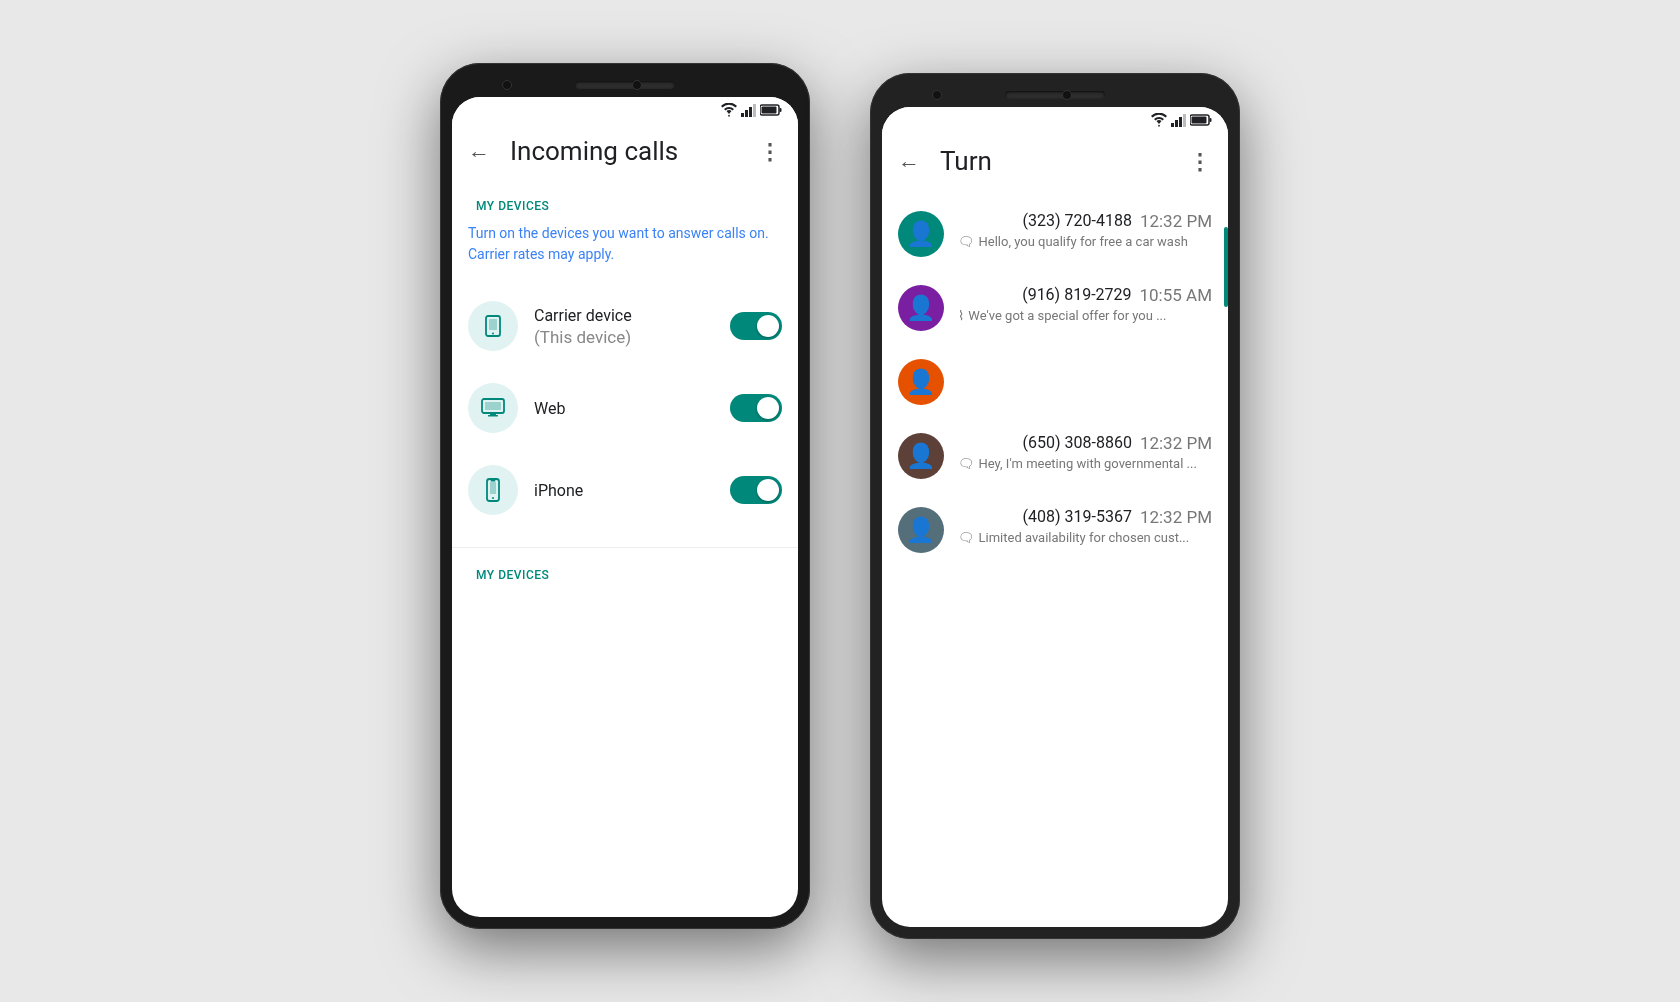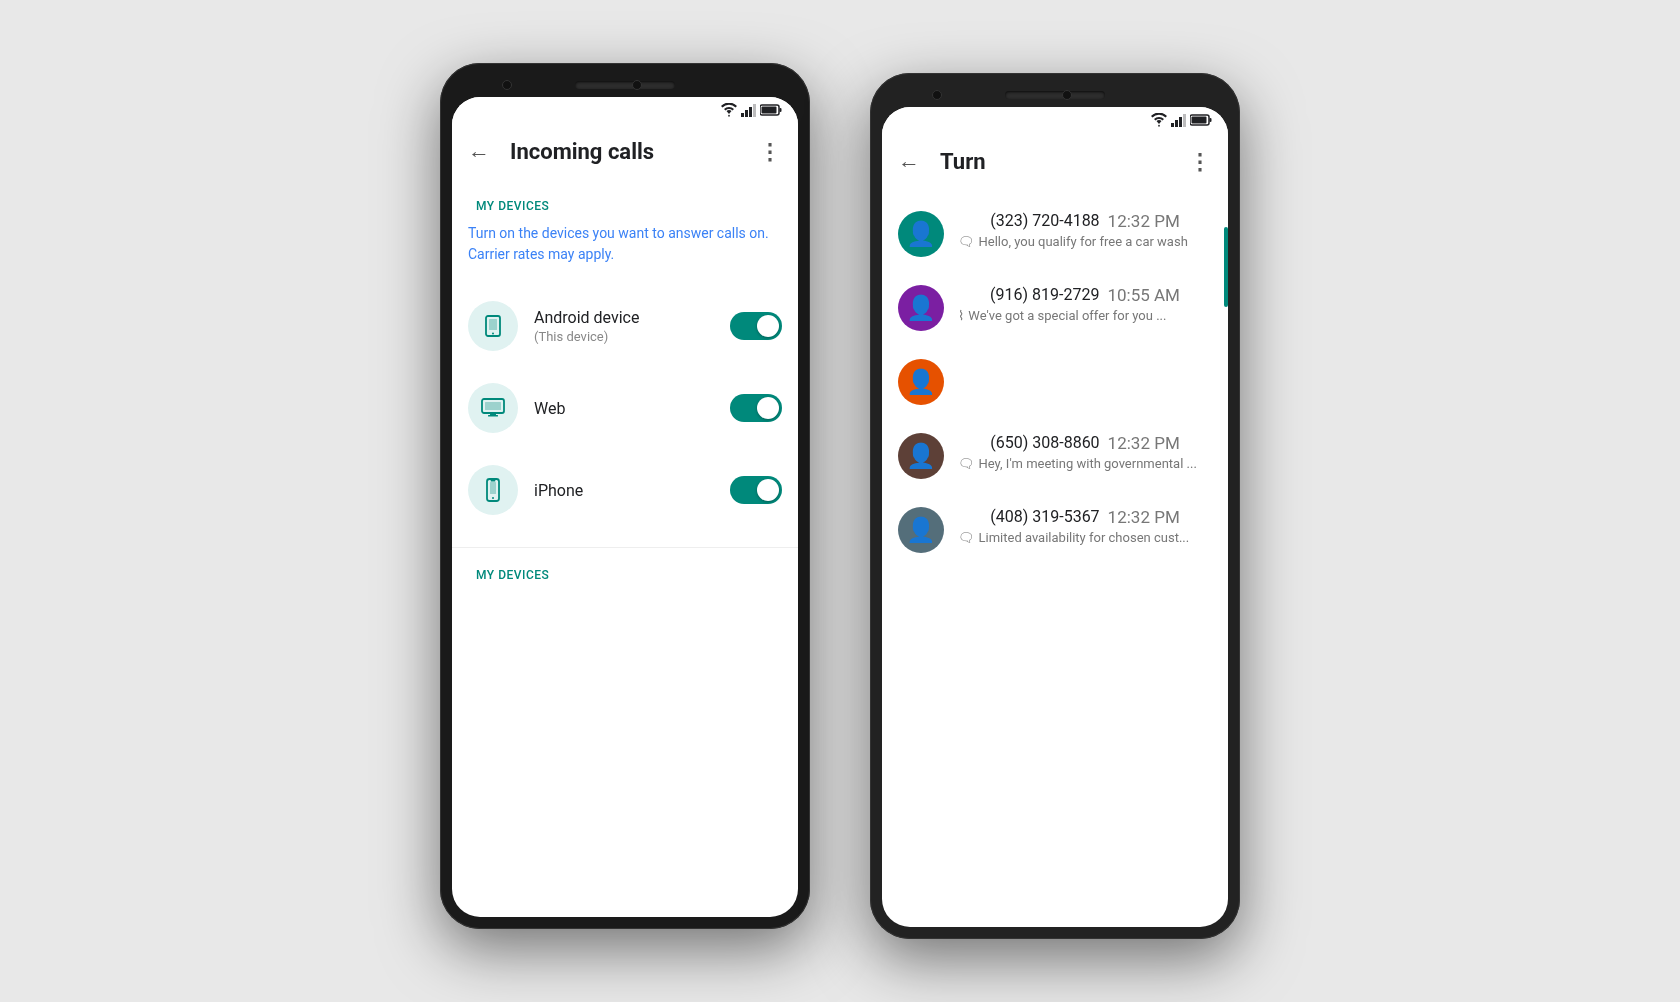--- a/index.html
+++ b/index.html
@@ -91,22 +91,22 @@
     .app-bar-back {
       font-size: 22px;
       color: #555;
       cursor: pointer;
       margin-right: 20px;
       font-weight: 300;
     }
 
     .app-bar-title {
       flex: 1;
-      font-size: 22px;
-      font-weight: 700;
+      font-size: 26px;
+      font-weight: 400;
       color: #202124;
       letter-spacing: 0;
     }
 
     .app-bar-more {
       font-size: 22px;
       color: #555;
       cursor: pointer;
       letter-spacing: 1px;
       font-weight: bold;
@@ -157,21 +157,21 @@
       flex: 1;
     }
 
     .device-name {
       font-size: 16px;
       color: #202124;
       font-weight: 400;
     }
 
     .device-subtitle {
-      font-size: 13px;
+      font-size: 17px;
       color: #888;
       margin-top: 2px;
     }
 
     
     .toggle {
       position: relative;
       width: 52px;
       height: 28px;
       flex-shrink: 0;
@@ -251,21 +251,21 @@
 
     .spam-time {
       font-size: 17px;
       color: #777;
       white-space: nowrap;
       margin-left: 8px;
     }
 
     .spam-top-row {
       display: flex;
-      justify-content: center;
+      justify-content: flex-end;
       align-items: flex-start;
     }
 
     .preview-icon {
       font-size: 13px;
       color: #777;
     }
 
     .call-icon {
       color: #4caf50;
@@ -338,21 +338,21 @@
 
       <div class="device-item">
         <div class="device-icon-circle">
           <svg class="device-icon-svg" viewBox="0 0 26 26">
             <rect x="6" y="3" width="14" height="20" rx="2" fill="none" stroke="#00897b" stroke-width="1.8"></rect>
             <rect x="9" y="6" width="8" height="11" rx="0.5" fill="#00897b" opacity="0.3"></rect>
             <circle cx="13" cy="20.5" r="1" fill="#00897b"></circle>
           </svg>
         </div>
         <div class="device-text">
-          <div class="device-name">Android device</div>
+          <div class="device-name">Carrier device</div>
           <div class="device-subtitle">(This device)</div>
         </div>
         <div class="toggle">
           <div class="toggle-track">
             <div class="toggle-thumb"></div>
           </div>
         </div>
       </div>
 
       <div class="device-item">

